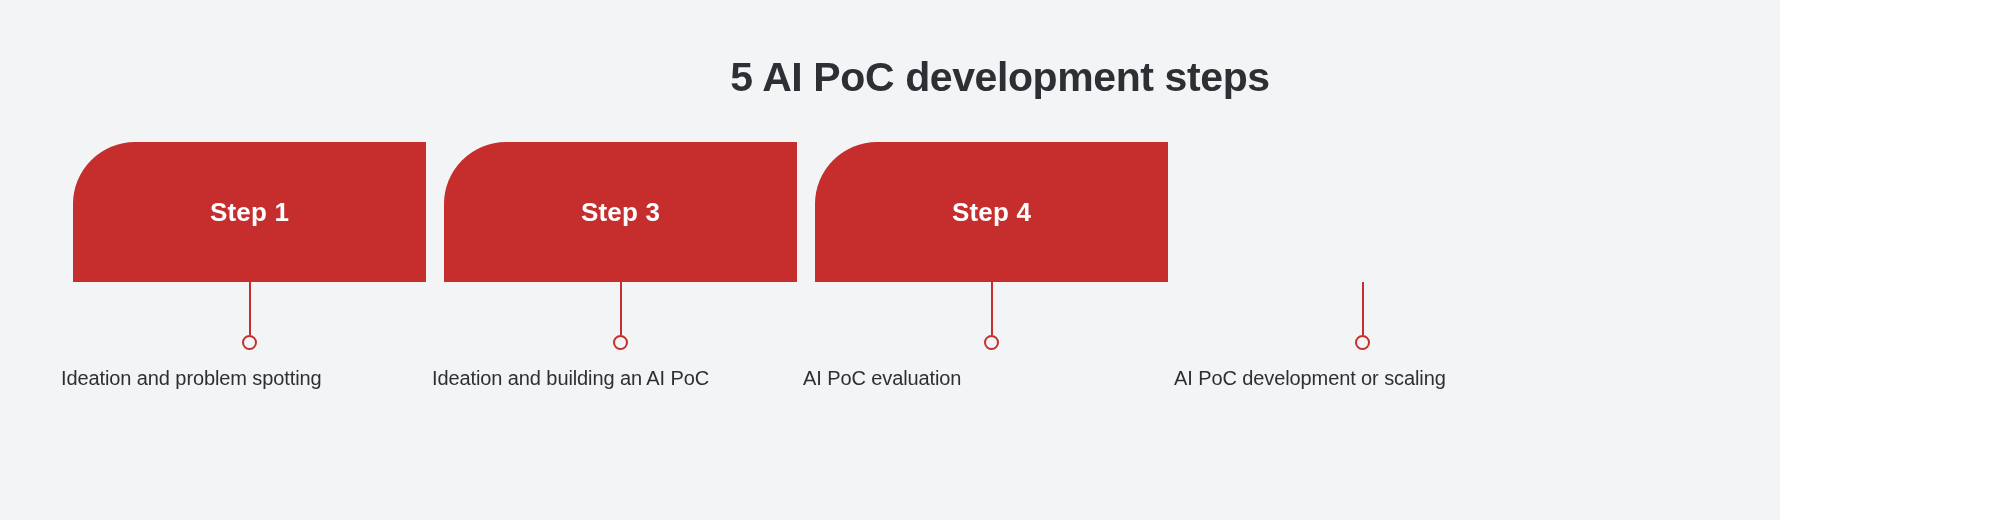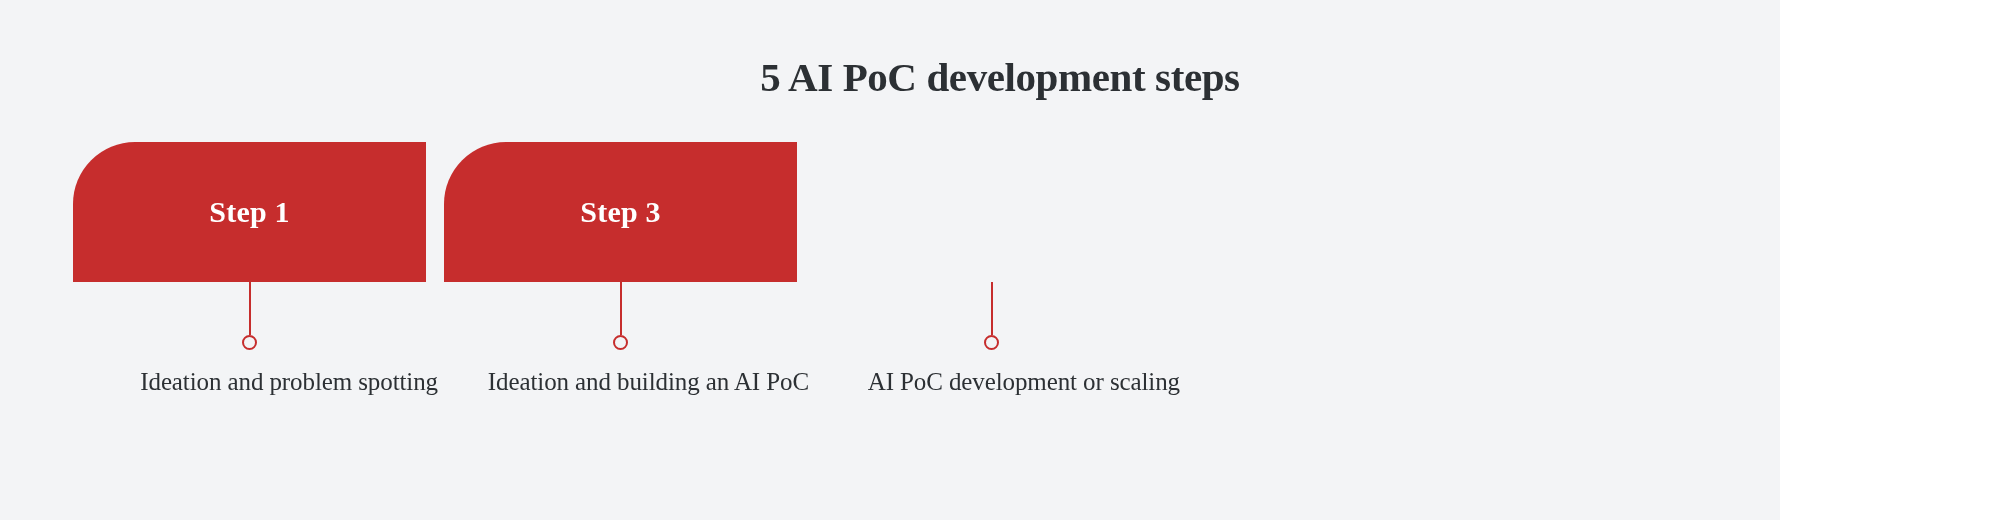--- a/index.html
+++ b/index.html
@@ -13,21 +13,20 @@
     overflow: hidden;
     font-family: "Liberation Sans", "DejaVu Sans", sans-serif;
   }
 
   #infographic {
     position: relative;
     width: 1780px;
     height: 520px;
     background: #f3f4f6;
     box-sizing: border-box;
-    font-family: Liberation Serif, serif;
   }
 
   
   .title {
     position: absolute;
     top: 53px;
     left: 0;
     width: 2000px;
     text-align: center;
     font-size: 41px;
@@ -66,21 +65,21 @@
     background: #c62d2d;
     border-radius: 62px 0 0 0;
     display: flex;
     align-items: center;
     justify-content: center;
     box-sizing: border-box;
   }
 
   .banner-label {
     color: #ffffff;
-    font-size: 30px;
+    font-size: 26px;
     font-weight: 700;
     letter-spacing: 0.2px;
     line-height: 1;
     white-space: nowrap;
     
   }
 
   
   .connector {
     position: absolute;
@@ -108,22 +107,22 @@
     background: #f3f4f6;
     box-sizing: content-box;
   }
 
   
   .caption {
     position: absolute;
     top: 222px;
     left: -12px;
     width: 377px;
-    text-align: right;
-    font-size: 25px;
+    text-align: left;
+    font-size: 20px;
     font-weight: 400;
     line-height: 1.42;
     color: #2c3034;
     letter-spacing: -0.1px;
   }
 </style>
 </head>
 <body>
 
 <div id="infographic">
@@ -148,20 +147,30 @@
       <div class="banner">
         <span class="banner-label">Step 3</span>
       </div>
       <div class="connector">
         <div class="connector-line"></div>
         <div class="connector-ring"></div>
       </div>
       <div class="caption">Ideation and building an AI PoC</div>
     </div>
 
+    <div class="step">
+      <div class="banner">
+        <span class="banner-label">Step 4</span>
+      </div>
+      <div class="connector">
+        <div class="connector-line"></div>
+        <div class="connector-ring"></div>
+      </div>
+      <div class="caption">AI PoC evaluation</div>
+    </div>
 
     <div class="step">
       <div class="connector">
         <div class="connector-line"></div>
         <div class="connector-ring"></div>
       </div>
       <div class="caption">AI PoC development or scaling</div>
     </div>
 
   </div>

